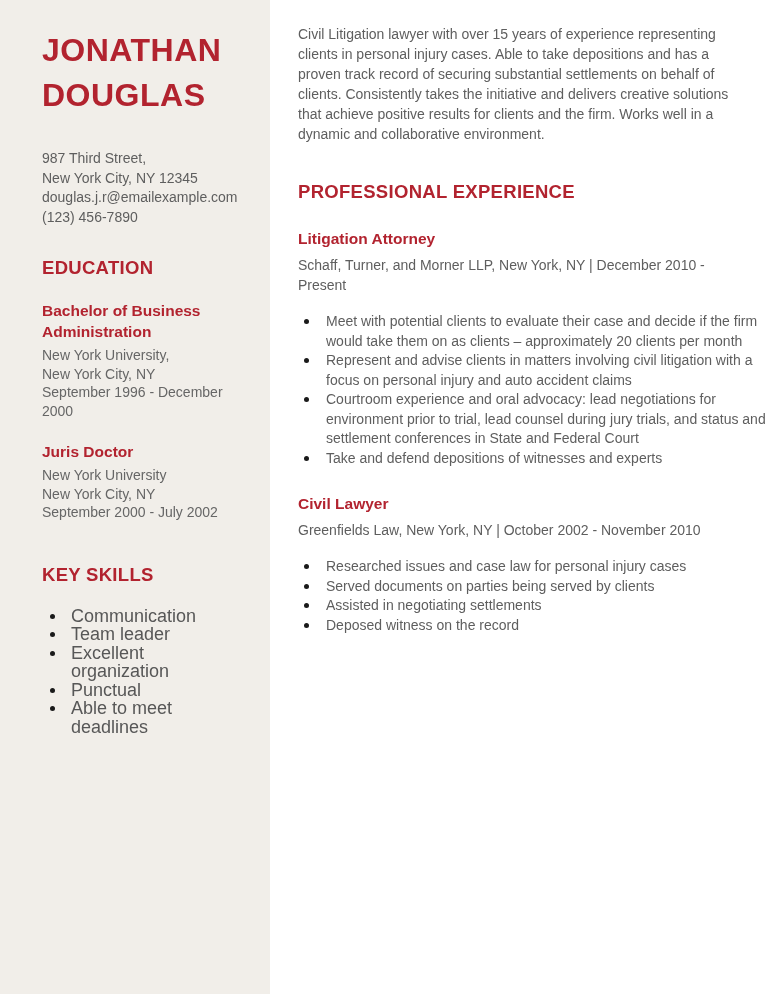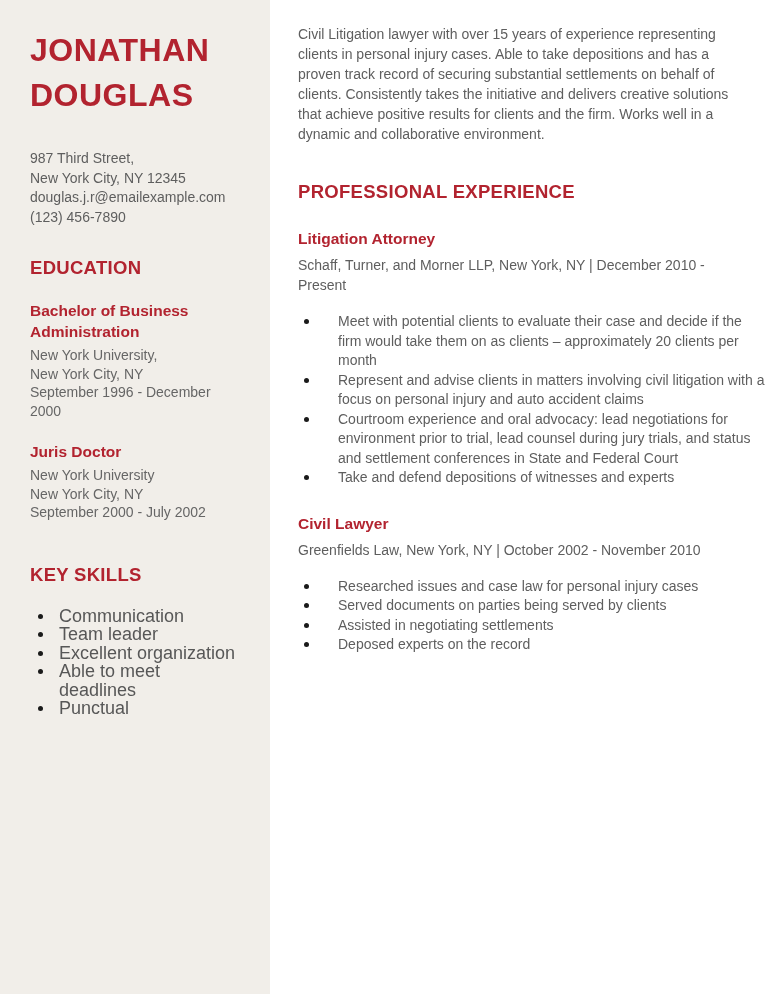--- a/index.html
+++ b/index.html
@@ -15,21 +15,21 @@
     width: 768px; height: 994px;
     font-family: "Liberation Sans", sans-serif;
     background: #FFFFFF;
   }
   .page { display: flex; width: 768px; height: 994px; overflow: hidden; }
 
   
   .sidebar {
     flex: none; width: 270px; height: 100%;
     background: var(--sidebar-bg);
-    padding: 26px 28px 0 30px;
+    padding: 26px 28px 0 42px;
   }
   .name-block { margin-top: 2px; }
   .name-line {
     font-size: 32px; font-weight: bold; line-height: 45px;
     color: var(--accent); letter-spacing: 0.5px;
   }
   .contact { margin-top: 31px; }
   .contact-line {
     font-size: 14px; line-height: 19.5px; color: var(--body-text);
   }
@@ -74,21 +74,21 @@
     color: var(--accent); line-height: 20px;
   }
   .job-meta {
     margin: 6px 0 0 0; max-width: 450px;
     font-size: 14px; line-height: 20px; color: var(--body-text);
   }
   .job-list {
     list-style: none; margin: 17px 0 0 0; padding: 0;
     font-size: 14px; line-height: 19.5px; color: var(--body-text);
   }
-  .job-list li { display: flex; gap: 12px; }
+  .job-list li { display: flex; }
   .job-list .dot { margin-left: 6px; margin-right: 17px; }
 </style>
 </head>
 <body>
 
 <div class="page">
 
   <aside class="sidebar">
     <header class="name-block">
 
@@ -151,26 +151,26 @@
             <span class="li-text">Team leader</span>
           </li>
 
           <li>
             <span class="dot"></span>
             <span class="li-text">Excellent organization</span>
           </li>
 
           <li>
             <span class="dot"></span>
+            <span class="li-text">Punctual</span>
+          </li>
+
+          <li>
+            <span class="dot"></span>
             <span class="li-text">Able to meet deadlines</span>
-          </li>
-
-          <li>
-            <span class="dot"></span>
-            <span class="li-text">Punctual</span>
           </li>
 
       </ul>
     </section>
 
   </aside>
 
   <main class="main">
     <p class="summary">Civil Litigation lawyer with over 15 years of experience representing clients in personal injury cases. Able to take depositions and has a proven track record of securing substantial settlements on behalf of clients. Consistently takes the initiative and delivers creative solutions that achieve positive results for clients and the firm. Works well in a dynamic and collaborative environment.</p>
 
@@ -219,21 +219,21 @@
               <span class="li-text">Served documents on parties being served by clients</span>
             </li>
 
             <li>
               <span class="dot"></span>
               <span class="li-text">Assisted in negotiating settlements</span>
             </li>
 
             <li>
               <span class="dot"></span>
-              <span class="li-text">Deposed experts on the record</span>
+              <span class="li-text">Deposed witness on the record</span>
             </li>
 
         </ul>
       </section>
 
   </main>
 
 </div>
 
 </body></html>

